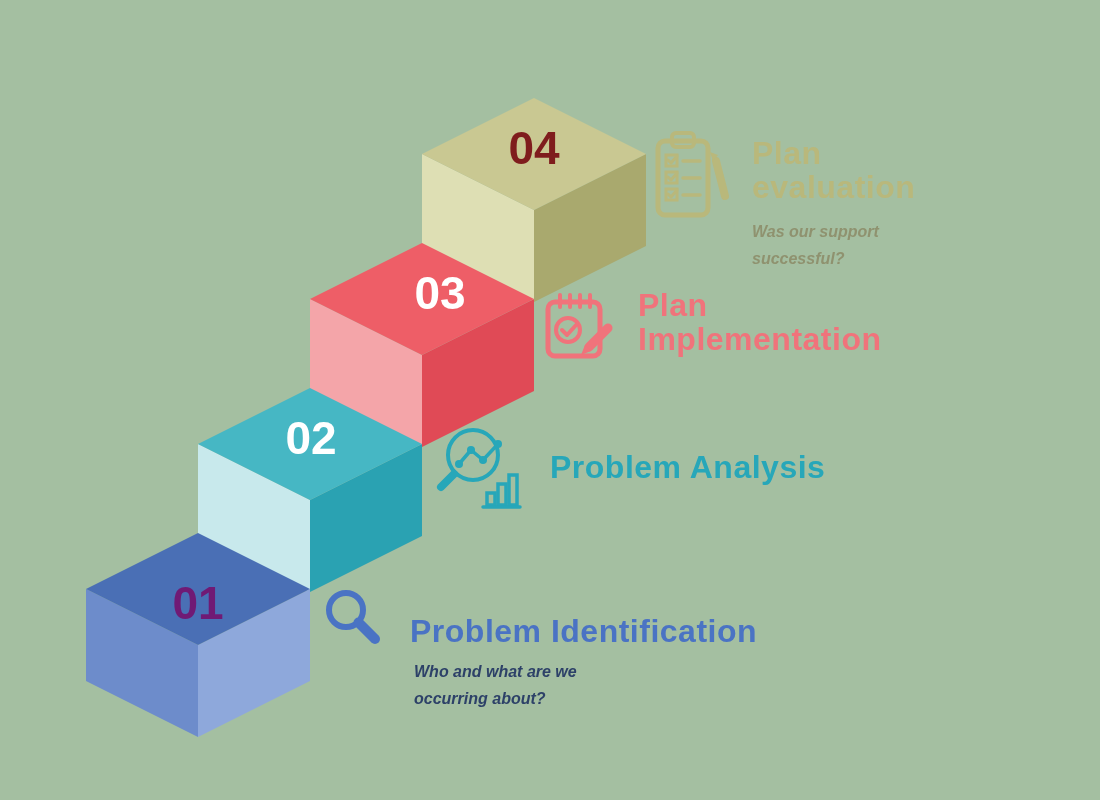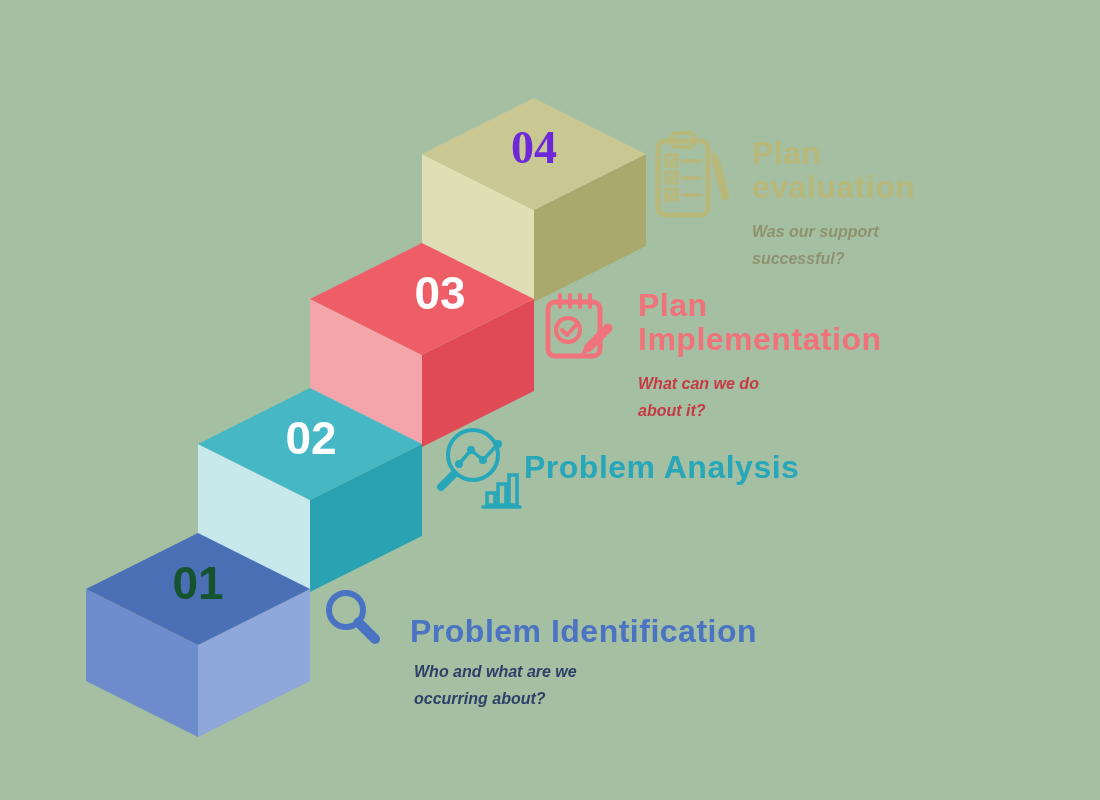--- a/index.html
+++ b/index.html
@@ -41,21 +41,21 @@
   #num3{left:380px;top:268px;}
   #num4{left:474px;top:123px;}
 
   #icon1{left:320px;top:586px;}
   #icon2{left:432px;top:422px;}
   #icon3{left:538px;top:286px;}
   #icon4{left:650px;top:128px;}
 
   #title1{left:410px;top:614px;}
   #sub1{left:414px;top:658px;}
-  #title2{left:524px;top:450px;}
+  #title2{left:550px;top:450px;}
   #sub2{left:536px;top:496px;}
   #title3{left:638px;top:288px;}
   #sub3{left:638px;top:370px;}
   #title4{left:752px;top:136px;}
   #sub4{left:752px;top:218px;}
 </style>
 </head>
 <body>
 
 <div class="canvas" style="background-color: rgb(164, 191, 161);">
@@ -80,24 +80,24 @@
       <polygon points="310,500 422,444 310,388 198,444" fill="#46b7c4"></polygon>
     </g>
 
     <g>
       <polygon points="86,589 198,645 198,737 86,681" fill="#6d8ccb"></polygon>
       <polygon points="198,645 310,589 310,681 198,737" fill="#8ea8db"></polygon>
       <polygon points="198,645 310,589 198,533 86,589" fill="#4a6fb5"></polygon>
     </g>
   </svg>
 
-  <div class="num" id="num1" style="color: #14532d;">01</div>
+  <div class="num" id="num1" style="color: #701a75; margin-top: 20px;">01</div>
   <div class="num" id="num2" style="color: rgb(255, 255, 255);">02</div>
   <div class="num" id="num3" style="color: rgb(255, 255, 255);">03</div>
-  <div class="num" id="num4" style="color: #6d28d9; font-family: Liberation Serif, serif;">04</div>
+  <div class="num" id="num4" style="color: #7f1d1d;">04</div>
 
   <svg class="icon-svg" id="icon1" width="66" height="66" viewBox="0 0 66 66" fill="none" stroke="currentColor" style="color: rgb(74, 115, 196);">
     <circle cx="26" cy="24" r="17" stroke-width="6"></circle>
     <line x1="38.5" y1="36.5" x2="55" y2="53" stroke-width="10" stroke-linecap="round"></line>
   </svg>
 
   <svg class="icon-svg" id="icon2" width="92" height="92" viewBox="0 0 92 92" fill="none" stroke="currentColor" style="color: rgb(39, 167, 185);">
     <circle cx="41" cy="33" r="25" stroke-width="4"></circle>
     <line x1="22" y1="52" x2="9" y2="65" stroke-width="8" stroke-linecap="round"></line>
     <polyline points="27,42 39,28 51,38 66,22" stroke-width="3.5" stroke-linejoin="round"></polyline>
@@ -140,21 +140,19 @@
   </svg>
 
   <div class="title" id="title1" style="color: rgb(74, 115, 196);">Problem Identification</div>
   <div class="subtitle" id="sub1" style="color: rgb(45, 65, 104);">Who and what are we
 occurring about?</div>
 
   <div class="title" id="title2" style="color: rgb(39, 167, 185);">Problem Analysis</div>
 
   <div class="title" id="title3" style="color: rgb(240, 115, 123);">Plan
 Implementation</div>
-  <div class="subtitle" id="sub3" style="color: rgb(198, 58, 69);">What can we do
-about it?</div>
 
   <div class="title" id="title4" style="color: rgb(185, 184, 123);">Plan
 evaluation</div>
   <div class="subtitle" id="sub4" style="color: rgb(143, 146, 111);">Was our support
 successful?</div>
 
 </div>
 
 </body></html>

